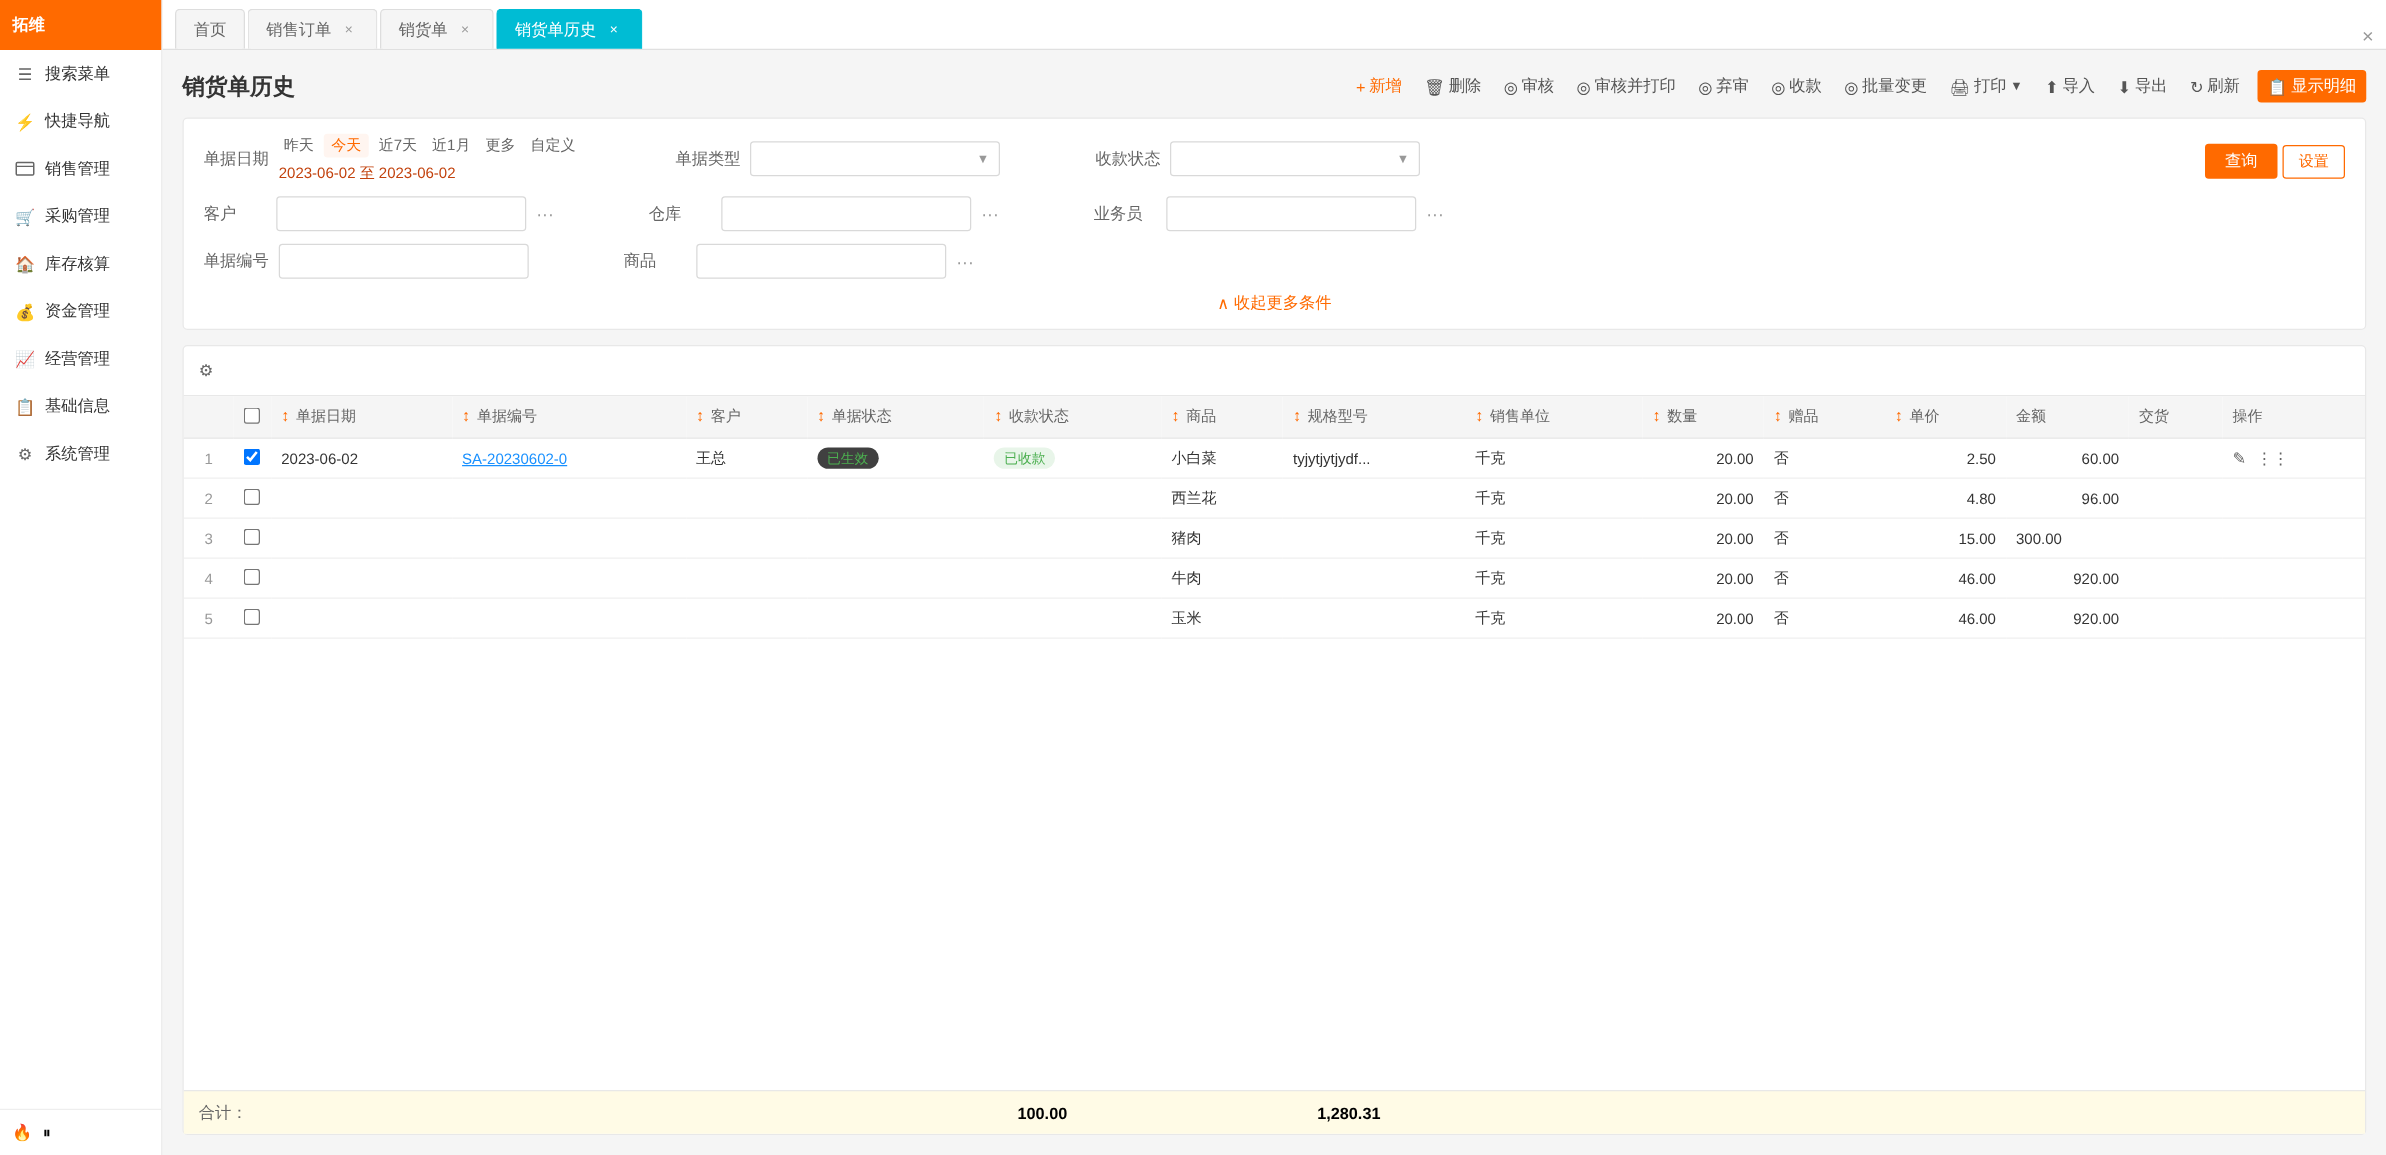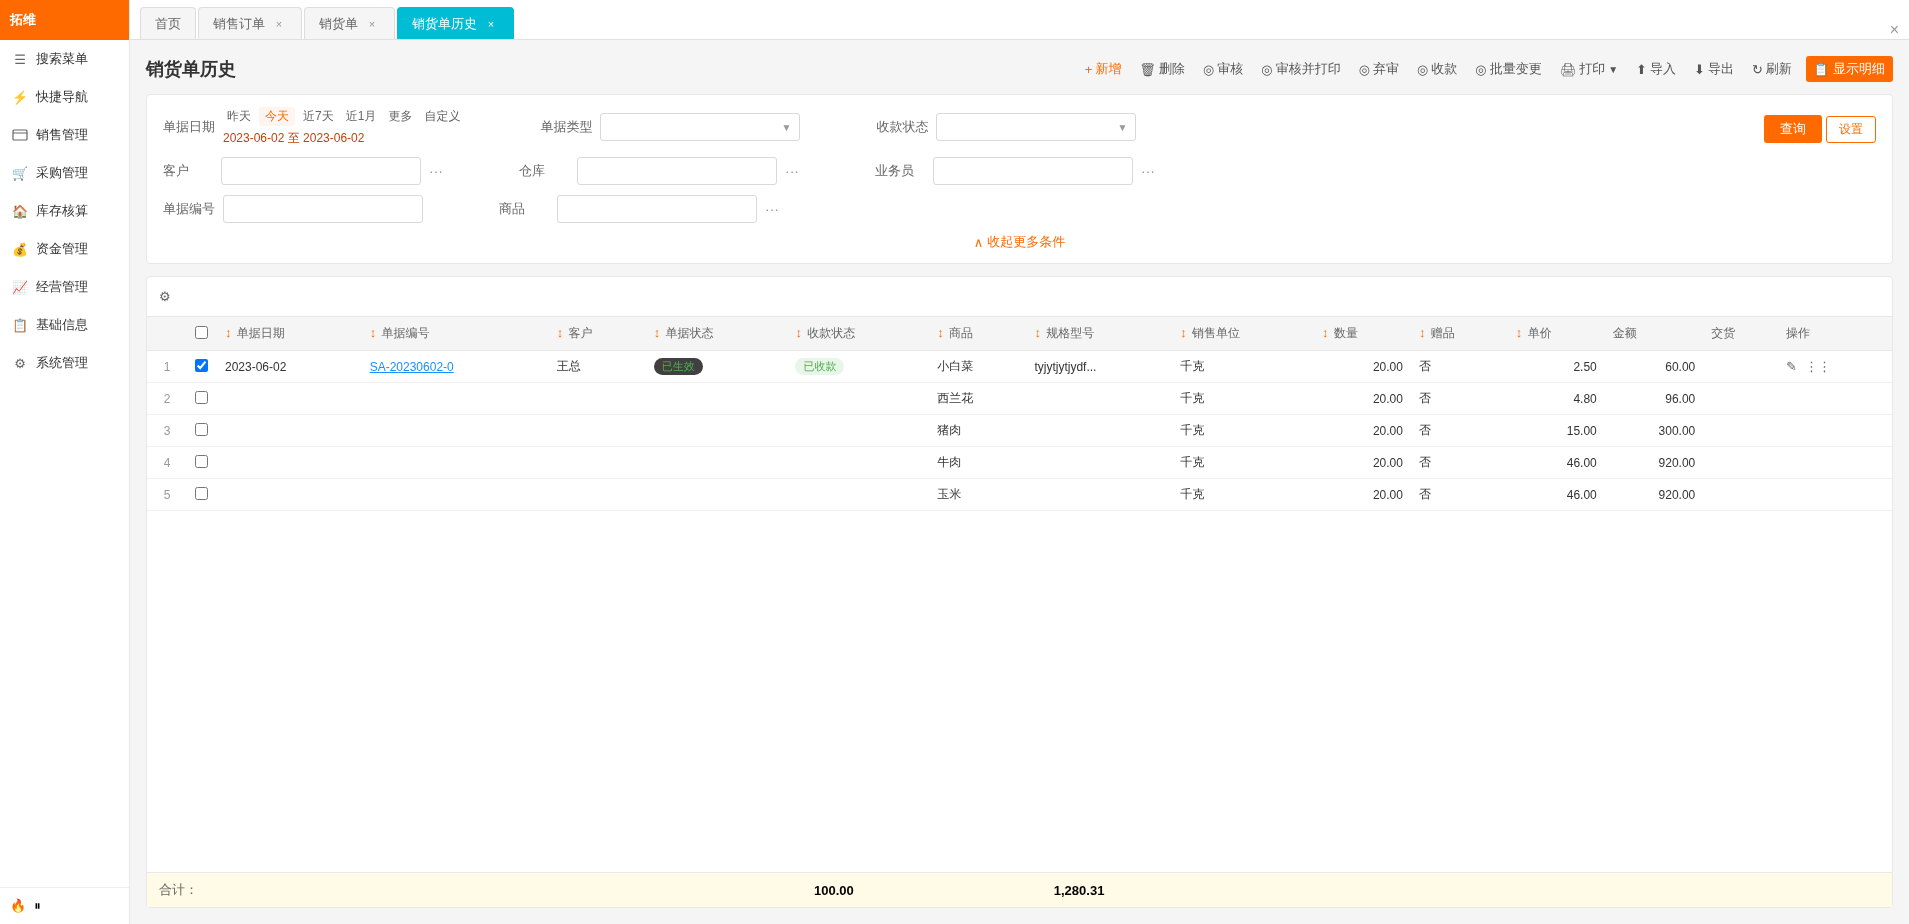--- a/index.html
+++ b/index.html
@@ -402,21 +402,21 @@
     <td style="color:#1890ff; cursor:pointer; text-decoration:underline;"></td>
     <td></td>
     <td></td>
     <td></td>
     <td>猪肉</td>
     <td></td>
     <td>千克</td>
     <td style="text-align:right;">20.00</td>
     <td>否</td>
     <td style="text-align:right;">15.00</td>
-    <td style="text-align:right;">300.00</td>
+    <td style="">300.00</td>
     <td></td>
     <td>
       
     </td>
   </tr>
               <tr>
     <td style="text-align:center; color:#999;">4</td>
     <td><input type="checkbox" style=""></td>
     <td></td>
     <td style="color:#1890ff; cursor:pointer; text-decoration:underline;"></td>

